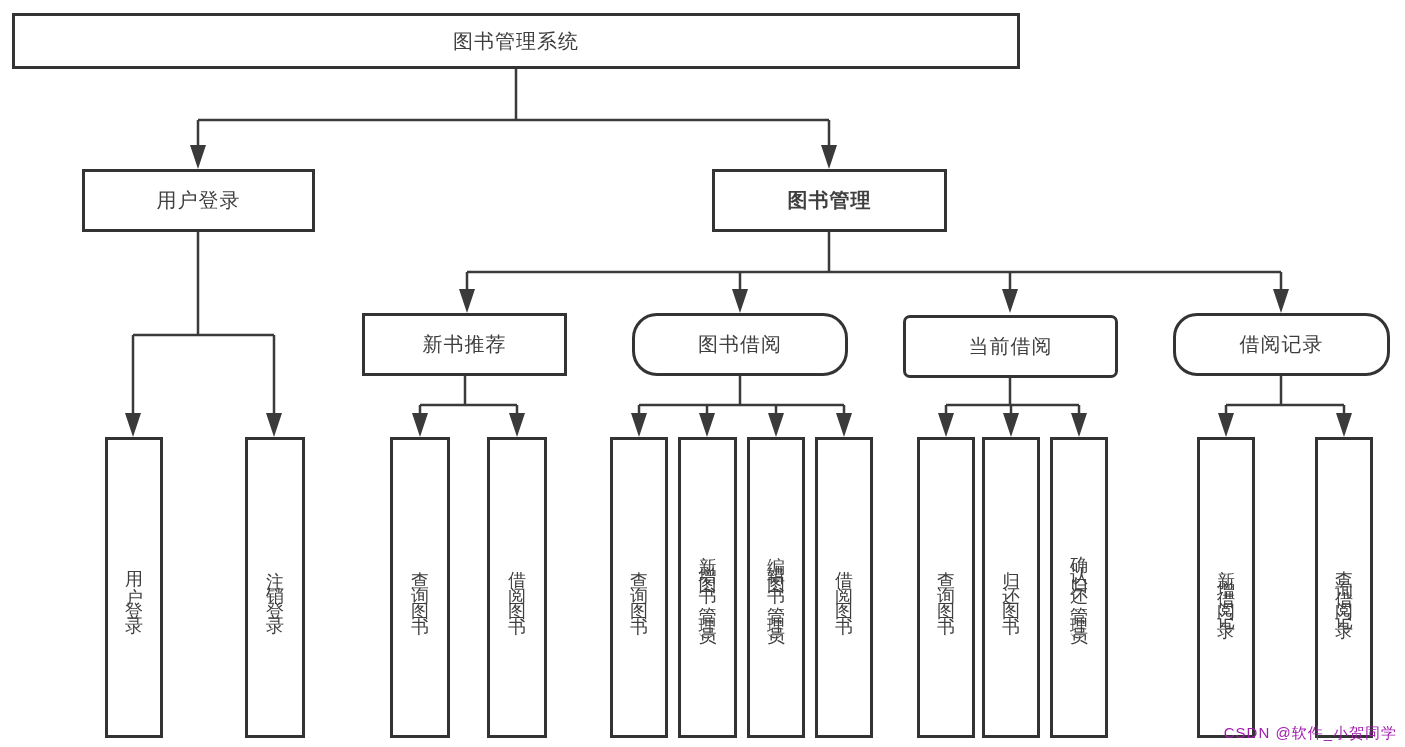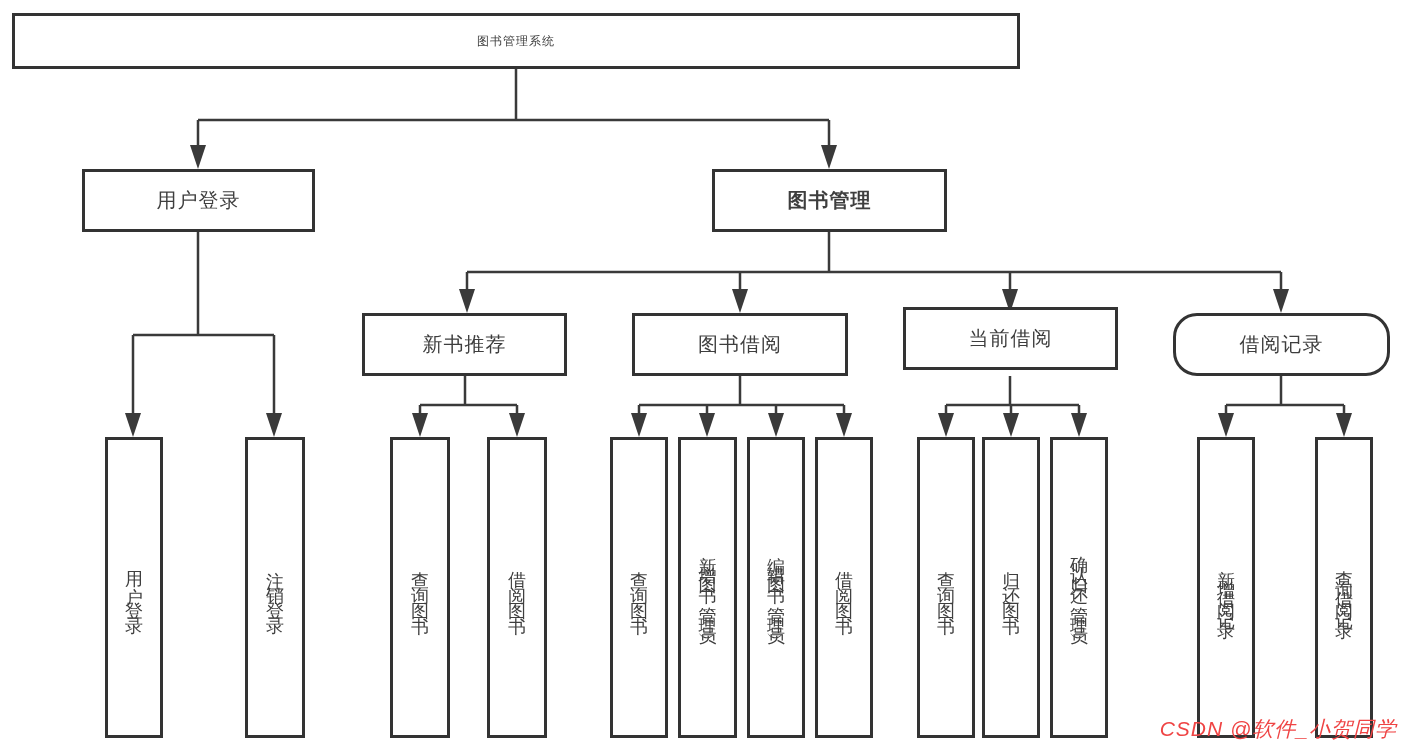--- a/index.html
+++ b/index.html
@@ -30,40 +30,39 @@
     display: flex;
     align-items: center;
     justify-content: center;
     color: #3e3e3e;
   }
   .h-label {
     font-size: 20px;
     letter-spacing: 1px;
     white-space: nowrap;
   }
-  .root-box .h-label { font-size: 12px; }
+  .root-box .h-label { font-size: 20px; }
   .leaf .v-label {
     writing-mode: vertical-rl;
     text-orientation: mixed;
     font-size: 18px;
     letter-spacing: 0.85em;
     line-height: 1;
     white-space: nowrap;
   }
   .leaf .v-label.mid  { letter-spacing: 0.58em; }
   .leaf .v-label.long { letter-spacing: 0.56em; }
   #watermark {
     position: absolute;
     right: 8px;
     bottom: 4px;
-    font-size: 21px;
-    color: #ef4444;
+    font-size: 15px;
+    color: #a21caf;
     letter-spacing: 1px;
     white-space: nowrap;
-    font-style: italic;
   }
   .stroke { stroke: #3a3a3a; stroke-width: 2.5; fill: none; }
   .arrowhead { fill: #3a3a3a; stroke: none; }
 </style>
 </head>
 <body>
 
 <div id="canvas">
 
   <svg id="connectors" viewBox="0 0 1405 747" xmlns="http://www.w3.org/2000/svg">
@@ -109,24 +108,24 @@
   <div class="box" style="left:82px; top:169px; width:233px; height:63px;">
     <span class="h-label">用户登录</span>
   </div>
   <div class="box" style="left:712px; top:169px; width:235px; height:63px;font-weight:bold;">
     <span class="h-label">图书管理</span>
   </div>
 
   <div class="box" style="left:362px; top:313px; width:205px; height:63px;font-family:Liberation Mono, monospace;">
     <span class="h-label">新书推荐</span>
   </div>
-  <div class="box" style="left:632px; top:313px; width:216px; height:63px;">
+  <div class="box" style="left:632px; top:313px; width:216px; height:63px;border-radius:25px;">
     <span class="h-label">图书借阅</span>
   </div>
-  <div class="box" style="left:903px; top:307px; width:215px; height:63px;">
+  <div class="box" style="left:903px; top:315px; width:215px; height:63px;border-radius:7px;">
     <span class="h-label">当前借阅</span>
   </div>
   <div class="box" style="left:1173px; top:313px; width:217px; height:63px;border-radius:24px;">
     <span class="h-label">借阅记录</span>
   </div>
 
   <div class="box leaf" style="left:105px; top:437px; width:58px; height:301px;">
     <span class="v-label">用户登录</span>
   </div>
   <div class="box leaf" style="left:245px; top:437px; width:60px; height:301px;">

